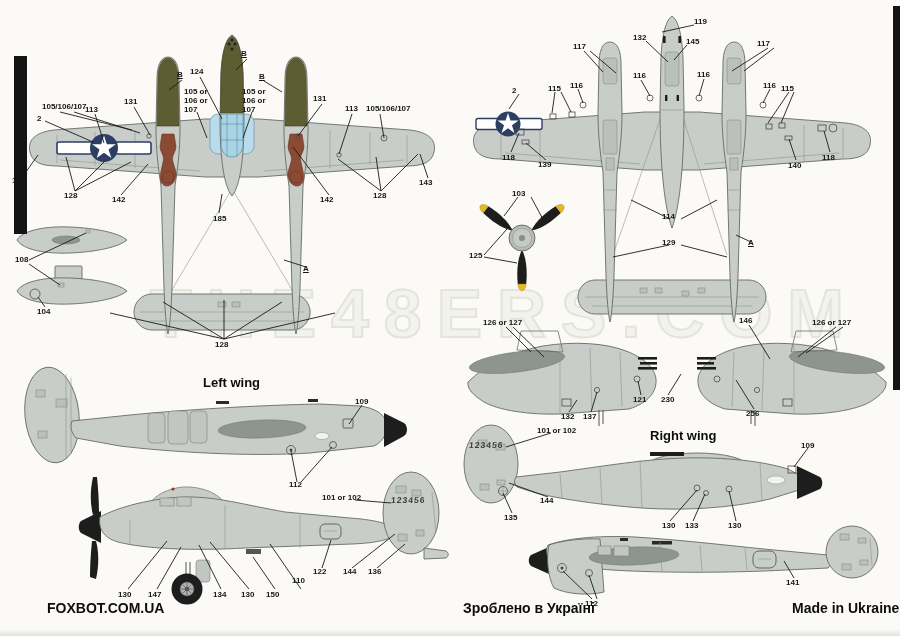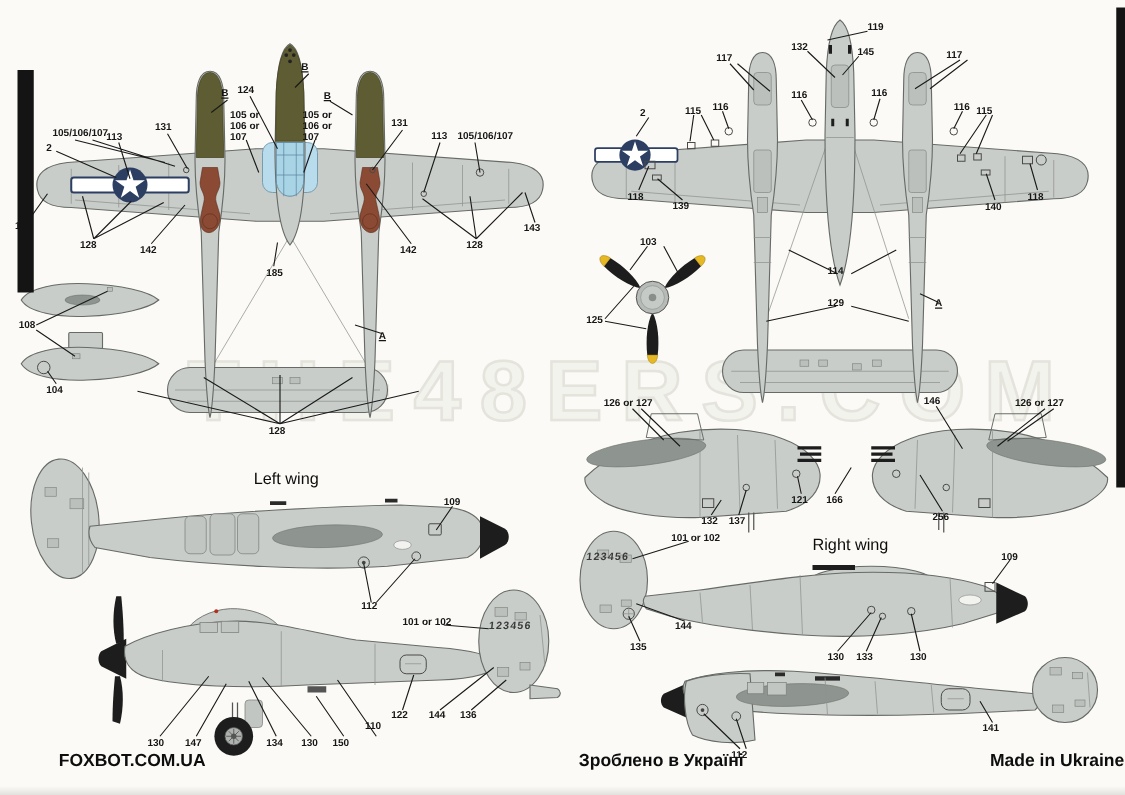--- a/index.html
+++ b/index.html
@@ -1,19 +1,19 @@
 <!DOCTYPE html>
 <html><head>
 <meta charset="utf-8">
 <style>
   html,body{margin:0;padding:0}
   body{width:900px;height:636px;position:relative;overflow:hidden;
        background:#fbfaf6;font-family:"Liberation Sans",sans-serif;color:#111}
   .title{position:absolute;left:47px;top:11px;font-size:14px;font-weight:bold;color:#0d0d0d}
-  .heading{position:absolute;font-size:13px;font-weight:normal;color:#0d0d0d}
+  .heading{position:absolute;font-size:13px;font-weight:bold;color:#0d0d0d}
   .co{position:absolute;font-size:8px;font-weight:bold;color:#151515;line-height:1.15;white-space:pre-line}
   .ul{text-decoration:underline}
   .stencil{color:#3a3a3a;letter-spacing:1px;transform:skewX(-6deg);font-size:8.5px}
   .foot{position:absolute;top:600px;font-size:14px;font-weight:bold;color:#0d0d0d}
   .watermark{position:absolute;left:150px;top:274px;font-size:68px;font-weight:bold;
              letter-spacing:15px;white-space:nowrap;color:rgba(210,209,202,0.18);
              -webkit-text-stroke:2px #e4e3dc;z-index:1}
   .filmbar{position:absolute;background:#141414;z-index:4}
   .botshade{position:absolute;left:0;bottom:0;width:900px;height:7px;
             background:linear-gradient(rgba(0,0,0,0),rgba(0,0,0,0.10));z-index:5}
@@ -329,21 +329,21 @@
   <span class="co" style="left:266px;top:590px">150</span>
   <span class="co" style="left:292px;top:576px">110</span>
   <span class="co" style="left:313px;top:567px">122</span>
   <span class="co" style="left:343px;top:567px">144</span>
   <span class="co" style="left:368px;top:567px">136</span>
 
   <span class="co" style="left:483px;top:318px">126 or 127</span>
   <span class="co" style="left:561px;top:412px">132</span>
   <span class="co" style="left:583px;top:412px">137</span>
   <span class="co" style="left:633px;top:395px">121</span>
-  <span class="co" style="left:661px;top:395px">166</span>
+  <span class="co" style="left:661px;top:395px">230</span>
   <span class="co" style="left:739px;top:316px">146</span>
   <span class="co" style="left:812px;top:318px">126 or 127</span>
   <span class="co" style="left:746px;top:409px">256</span>
 
   <div class="heading" style="left:650px;top:428px">Right wing</div>
   <span class="co" style="left:537px;top:426px">101 or 102</span>
   <span class="co stencil" style="left:469px;top:441px">123456</span>
   <span class="co" style="left:801px;top:441px">109</span>
   <span class="co" style="left:540px;top:496px">144</span>
   <span class="co" style="left:504px;top:513px">135</span>

